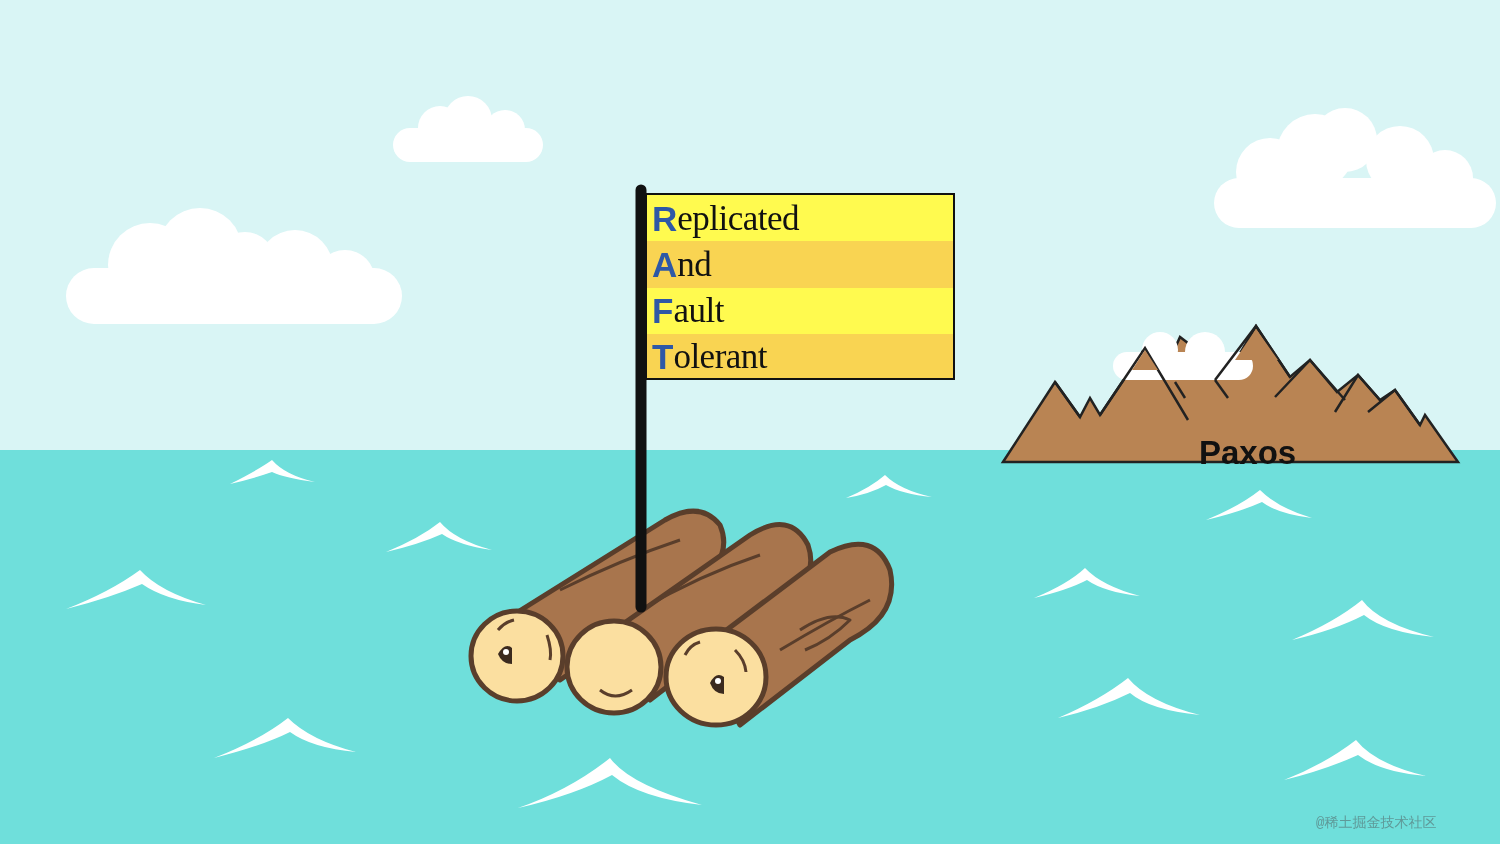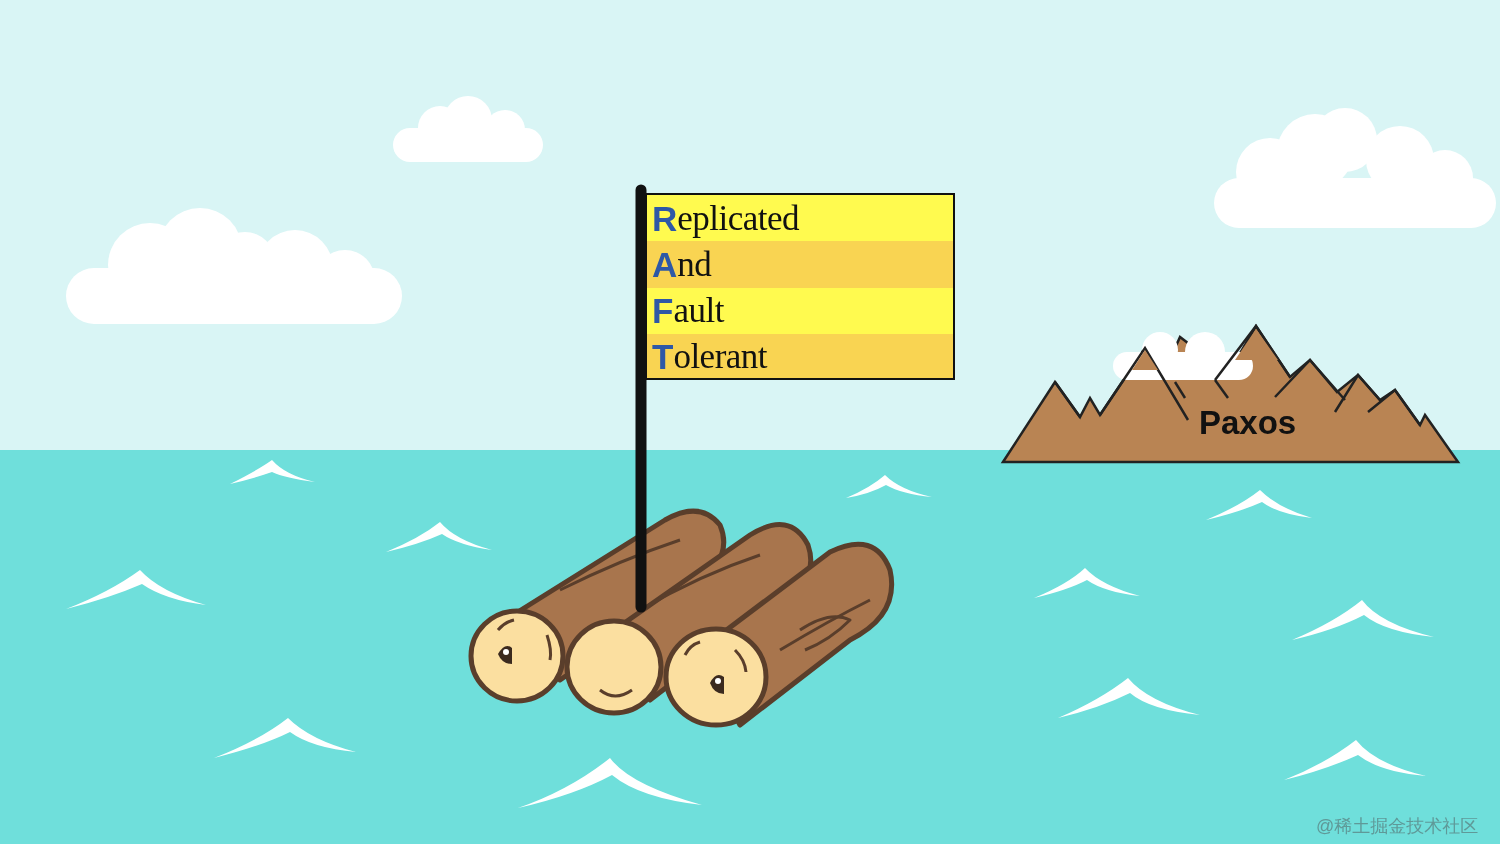--- a/index.html
+++ b/index.html
@@ -13,26 +13,26 @@
   .flag-row {
     height: 46.25px; display: flex; align-items: center; padding-left: 5px;
     font-family: "Liberation Sans", sans-serif; font-size: 35px; color: #111;
     line-height: 1;
   }
   .flag-row.a { background: #fffa4f; }
   .flag-row.b { background: #f9d452; }
   .flag-row .initial { color: #2e58a6; font-weight: bold; }
   .flag-row .rest { letter-spacing: -0.5px; font-family: Liberation Serif, serif; }
   .island-label {
-    position: absolute; left: 1199px; top: 404px;
+    position: absolute; left: 1199px; top: 434px;
     font-family: "Liberation Sans", sans-serif; font-weight: bold; font-size: 33px; color: #111;
   }
   .watermark {
     position: absolute; left: 1316px; top: 814px;
-    font-family: Liberation Sans, sans-serif; font-size: 18px; color: rgba(90,130,130,0.75);
+    font-family: Liberation Mono, monospace; font-size: 14px; color: rgba(90,130,130,0.75);
     white-space: nowrap;
   }
 </style>
 </head>
 <body>
 
 <div class="scene">
   <svg class="art" width="1500" height="844" viewBox="0 0 1500 844">
 
     <rect x="0" y="0" width="1500" height="452" fill="#d9f5f5"></rect>

